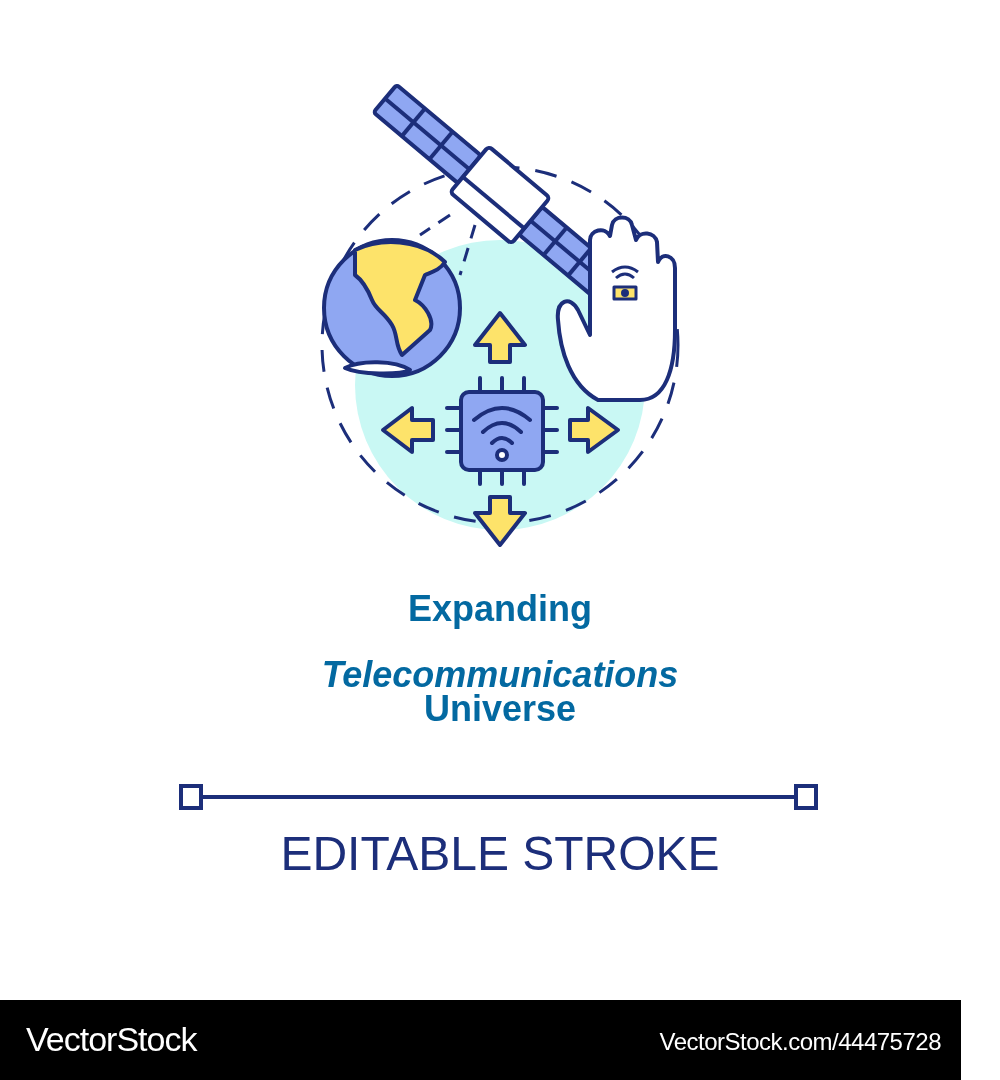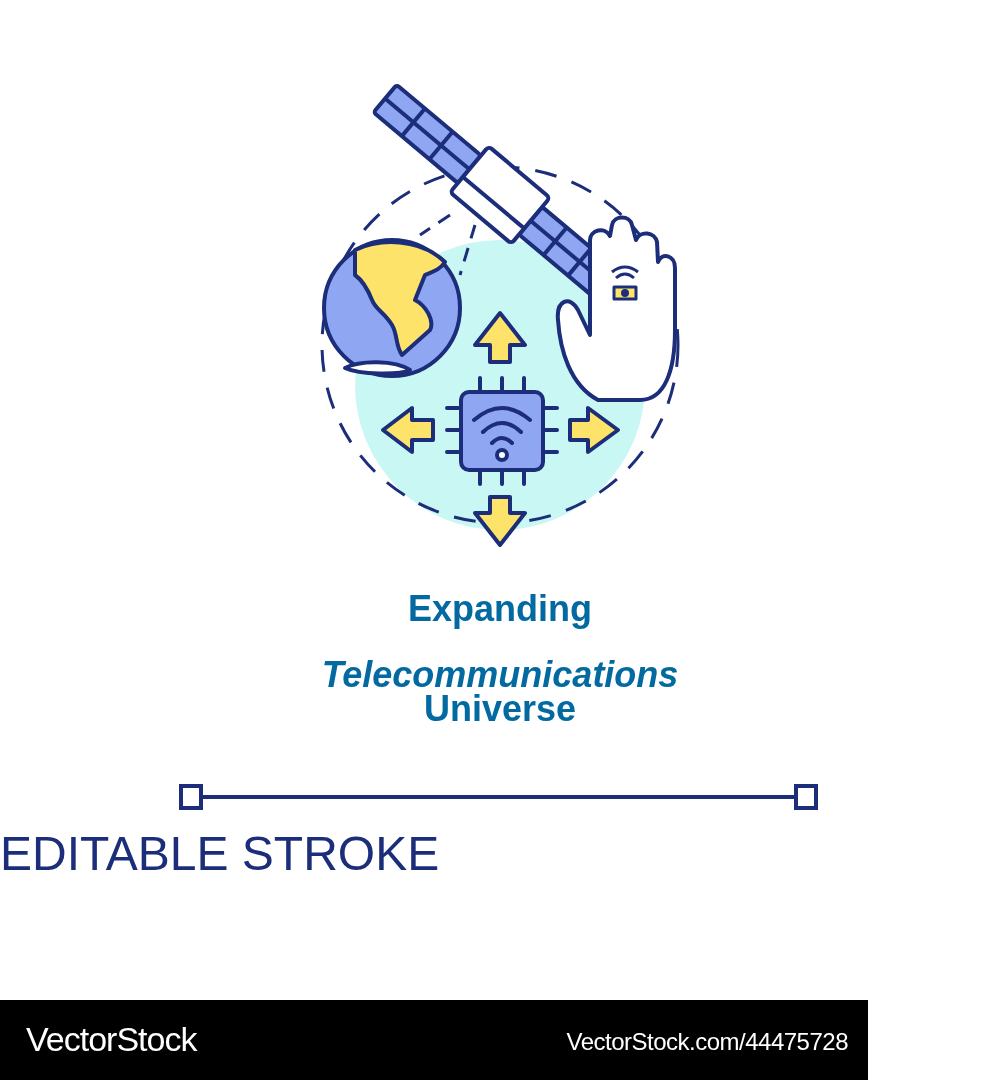--- a/index.html
+++ b/index.html
@@ -1,21 +1,21 @@
 <!DOCTYPE html>
 <html><head>
 <meta charset="utf-8">
 <style>
   html, body { margin:0; padding:0; }
   body { width:1000px; height:1080px; background:#ffffff; position:relative; overflow:hidden; font-family:"Liberation Sans", sans-serif; }
   .art { position:absolute; left:0; top:0; width:1000px; height:1000px; }
   .title { position:absolute; left:0; width:1000px; text-align:center; color:#0369a1; font-weight:bold; font-size:36px; line-height:50px; }
   .t1 { top:584px; } .t2 { top:650px;font-style:italic; } .t3 { top:684px; }
-  .editable { position:absolute; left:0; top:826px; width:1000px; color:#1c2e7a; font-size:48px; letter-spacing:0px; }
-  .footer { position:absolute; left:0; top:1000px; width:868px; height:80px; background:#000; color:#fff; }
+  .editable { position:absolute; left:0; top:826px; width:1000px; text-align:center; color:#1c2e7a; font-size:48px; letter-spacing:0px; }
+  .footer { position:absolute; left:0; top:1000px; width:961px; height:80px; background:#000; color:#fff; }
   .brand { position:absolute; left:26px; top:20px; font-size:34px; letter-spacing:-1px; }
   .url { position:absolute; right:20px; top:28px; font-size:24px; letter-spacing:-0.5px; }
 </style>
 </head>
 <body>
 
 <svg class="art" viewBox="0 0 1000 1000" xmlns="http://www.w3.org/2000/svg">
 
   <circle cx="500" cy="385" r="145" fill="#c9f8f4"></circle>
 

